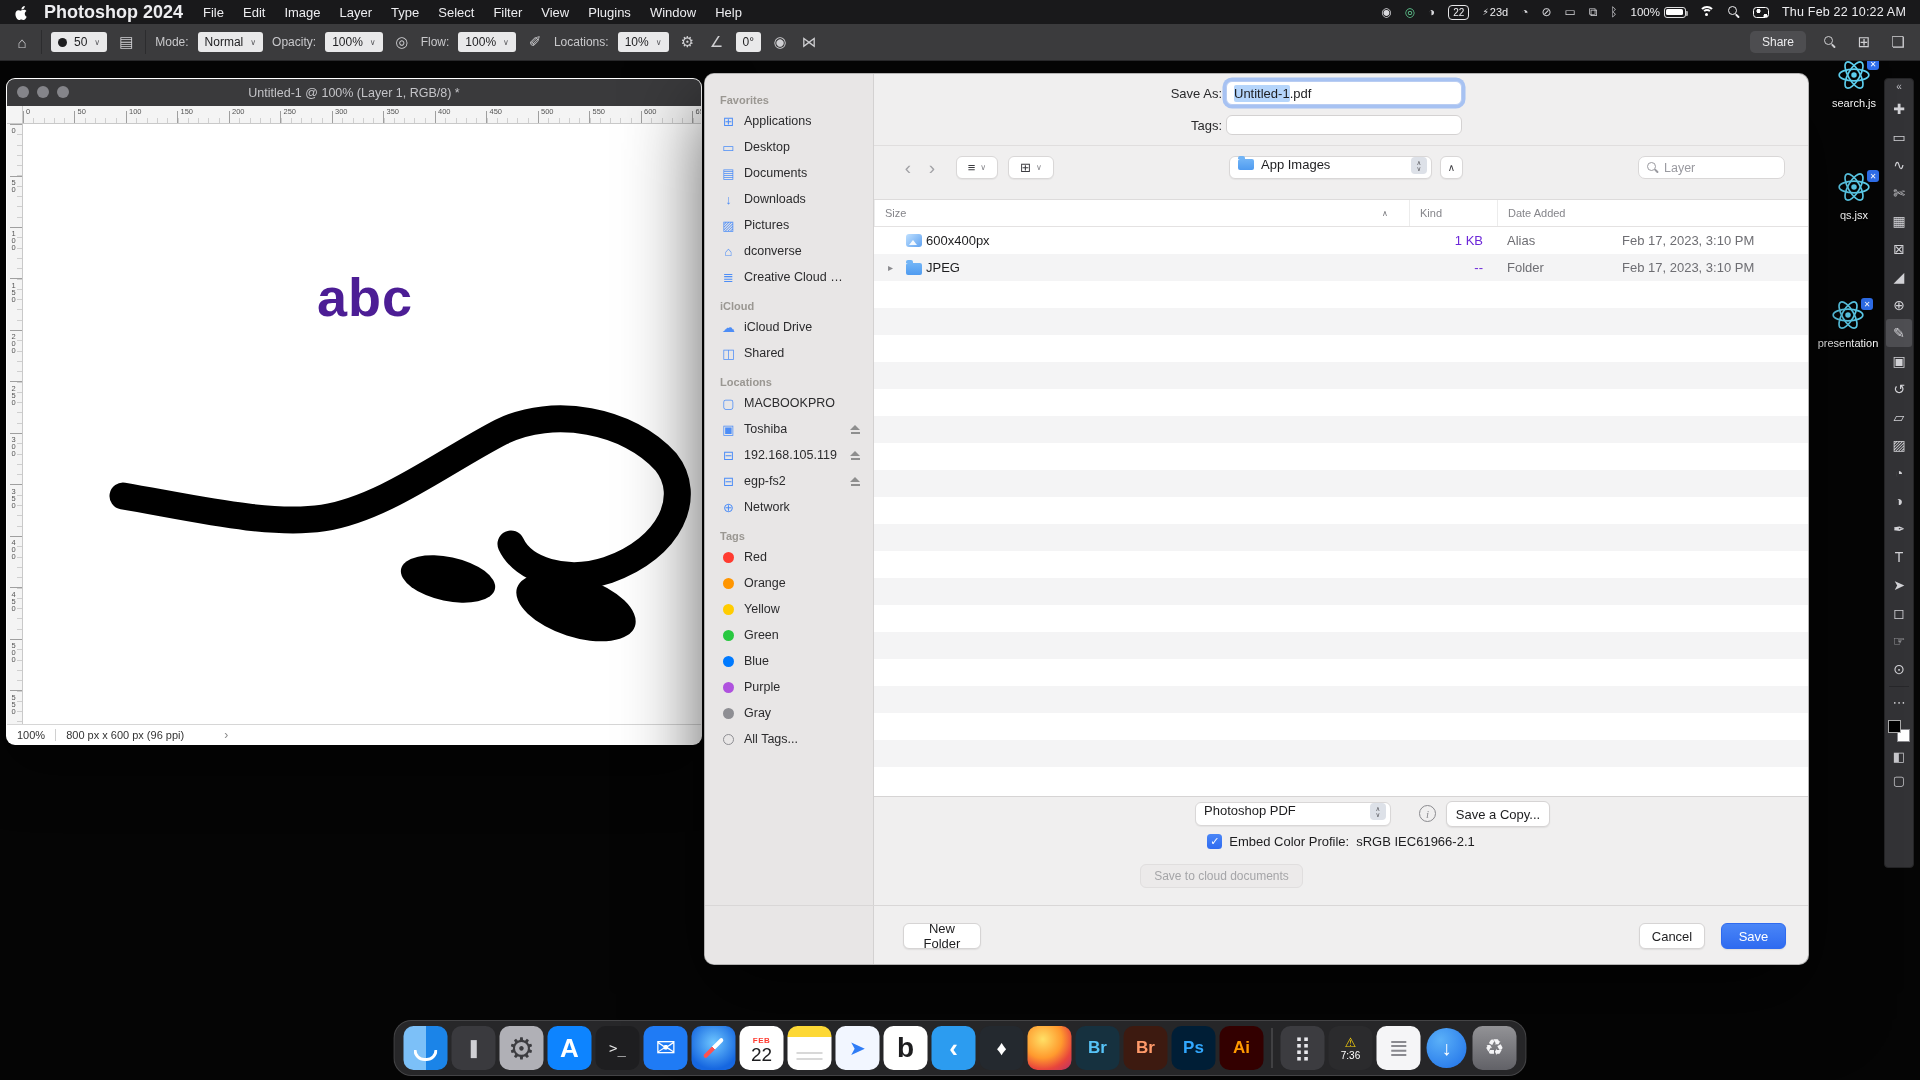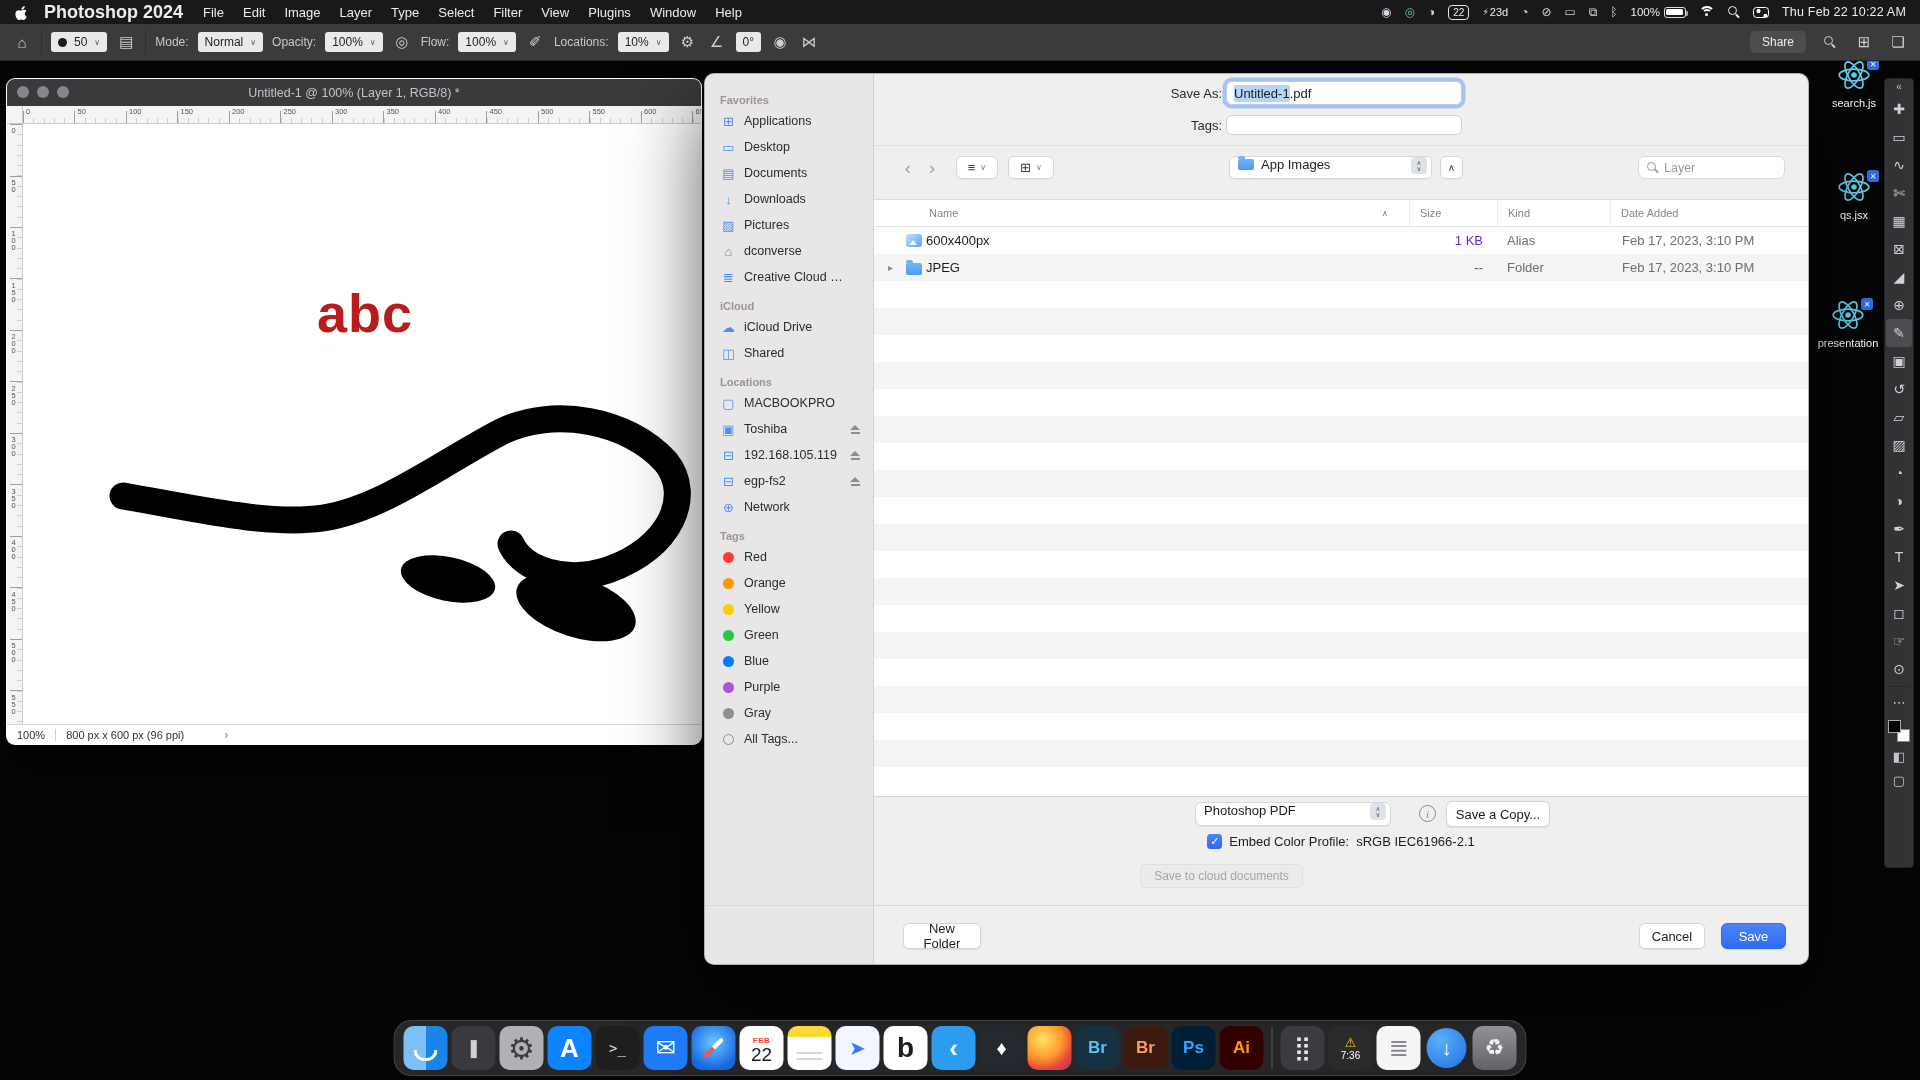--- a/index.html
+++ b/index.html
@@ -57,21 +57,21 @@
   .corner{position:absolute;left:0;top:27px;width:16px;height:18px;background:#f4f4f4;border-right:1px solid #c9c9c9;border-bottom:1px solid #c9c9c9;}
   .ruler-h{position:absolute;left:16px;top:27px;right:0;height:18px;background:#f4f4f4;border-bottom:1px solid #c9c9c9;
     background-image:repeating-linear-gradient(90deg,#9f9f9f 0 1px,transparent 1px 51.5px),repeating-linear-gradient(90deg,#cfcfcf 0 1px,transparent 1px 10.3px);
     background-size:100% 12px,100% 5px;background-position:left bottom,left bottom;background-repeat:repeat-x;}
   .rh-num{position:absolute;top:1px;font-size:7.5px;color:#555;}
   .ruler-v{position:absolute;left:0;top:45px;width:16px;bottom:20px;background:#f4f4f4;border-right:1px solid #c9c9c9;
     background-image:repeating-linear-gradient(180deg,#9f9f9f 0 1px,transparent 1px 51.5px),repeating-linear-gradient(180deg,#cfcfcf 0 1px,transparent 1px 10.3px);
     background-size:12px 100%,5px 100%;background-position:right top,right top;background-repeat:repeat-y;}
   .rv-num{position:absolute;left:2px;writing-mode:vertical-rl;text-orientation:upright;font-size:7.5px;color:#555;letter-spacing:-2px;}
   .canvas{position:absolute;left:16px;top:45px;right:0;bottom:20px;background:#fff;overflow:hidden;}
-  .abc{position:absolute;left:294px;top:158px;font-size:54px;font-weight:700;color:#b91c1c;letter-spacing:1px;}
+  .abc{position:absolute;left:294px;top:142px;font-size:54px;font-weight:700;color:#4c1d95;letter-spacing:1px;}
   .statusbar{position:absolute;left:0;bottom:0;right:0;height:20px;background:#fff;border-top:1px solid #d6d6d6;
     display:flex;align-items:center;gap:10px;padding:0 10px;font-size:11px;color:#333;}
   .sb-div{width:1px;height:12px;background:#d0d0d0;}
   .sb-chev{color:#888;font-size:12px;margin-left:30px;}
 
   
   .dialog{position:absolute;left:704px;top:73px;width:1105px;height:892px;background:#f0efef;border-radius:10px;overflow:hidden;
     box-shadow:0 30px 80px rgba(0,0,0,.65);border:1px solid rgba(0,0,0,.25);font-size:13px;color:#1d1d1f;z-index:20;}
   .sb{position:absolute;left:0;top:0;bottom:0;width:169px;background:#e8e6e6;border-right:1px solid #d3d1d1;padding-top:10px;overflow:hidden;}
   .sb-title{font-size:11px;font-weight:700;color:#9a9792;margin:10px 0 2px 15px;}
@@ -466,21 +466,20 @@
         </span>
     </div>
     <div class="tb-btn seg" style="left:735px;top:82px;width:23px;height:23px;font-size:10px;">∧</div>
     <div class="searchbox" style="left:933px;top:82px;width:147px;height:23px;">
       <span class="mag"></span>
       <span class="ph">Layer</span>
     </div>
 
     <div class="browser">
       <div class="cols chead">
-        <div class="hc first">Name</div>
         <div class="hc">Size</div>
         <div class="hc">Kind</div>
         <div class="hc">Date Added</div>
         <span class="sort">∧</span>
       </div>
       <div id="fileRows">
           <div class="frow">
             <div class="fc name">
               <span class="disc"></span>
               <span class="fic image-alias"></span>

